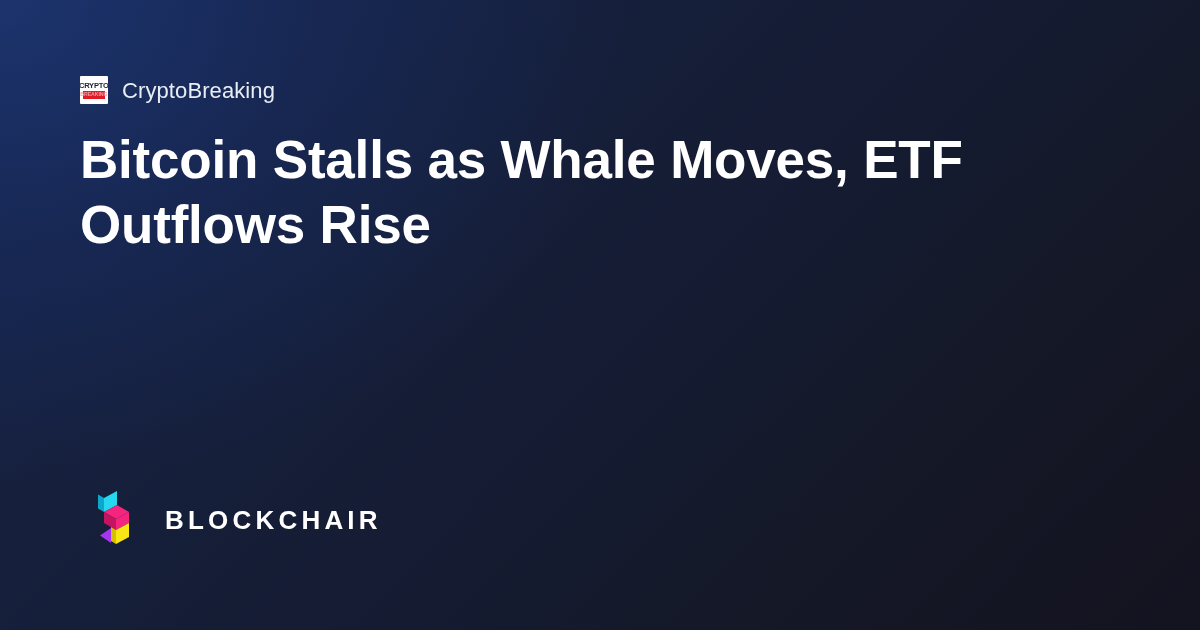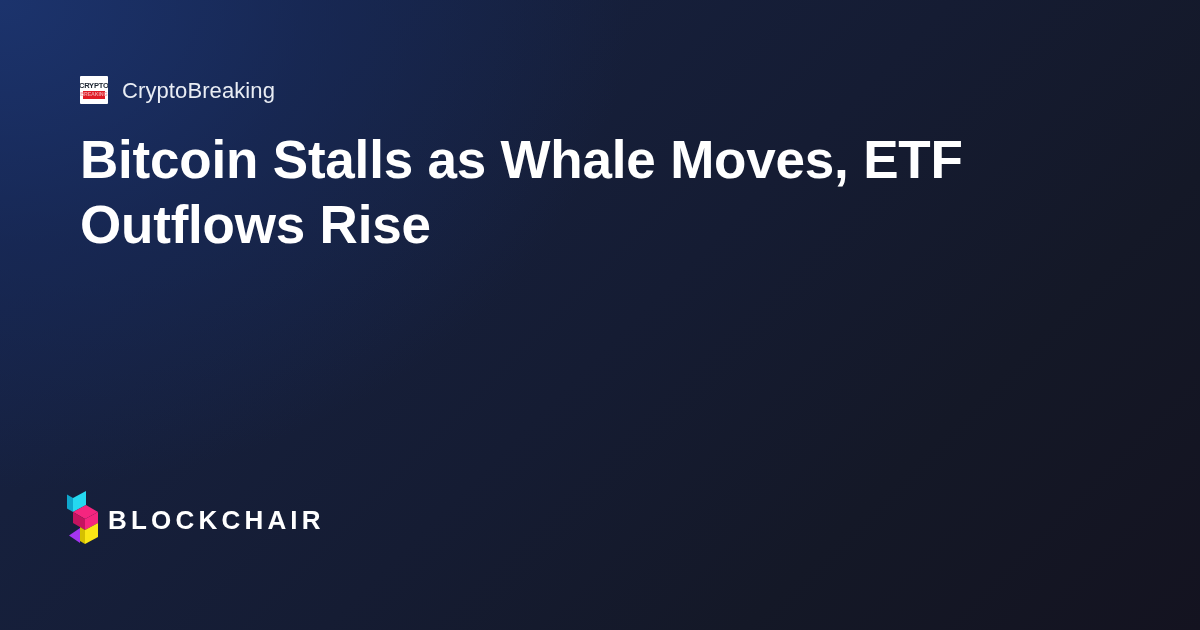--- a/index.html
+++ b/index.html
@@ -96,25 +96,25 @@
     font-size: 53px;
     line-height: 1.22;
     font-weight: 700;
     color: #ffffff;
     letter-spacing: -0.2px;
   }
 
   
   .brand {
     position: absolute;
-    left: 64px;
+    left: 95px;
     top: 490px;
     display: flex;
     align-items: center;
-    gap: 6px;
+    gap: 32px;
   }
 
   .brand-mark {
     width: 38px;
     height: 60px;
     display: block;
     flex: none;
   }
 
   .brand-word {

